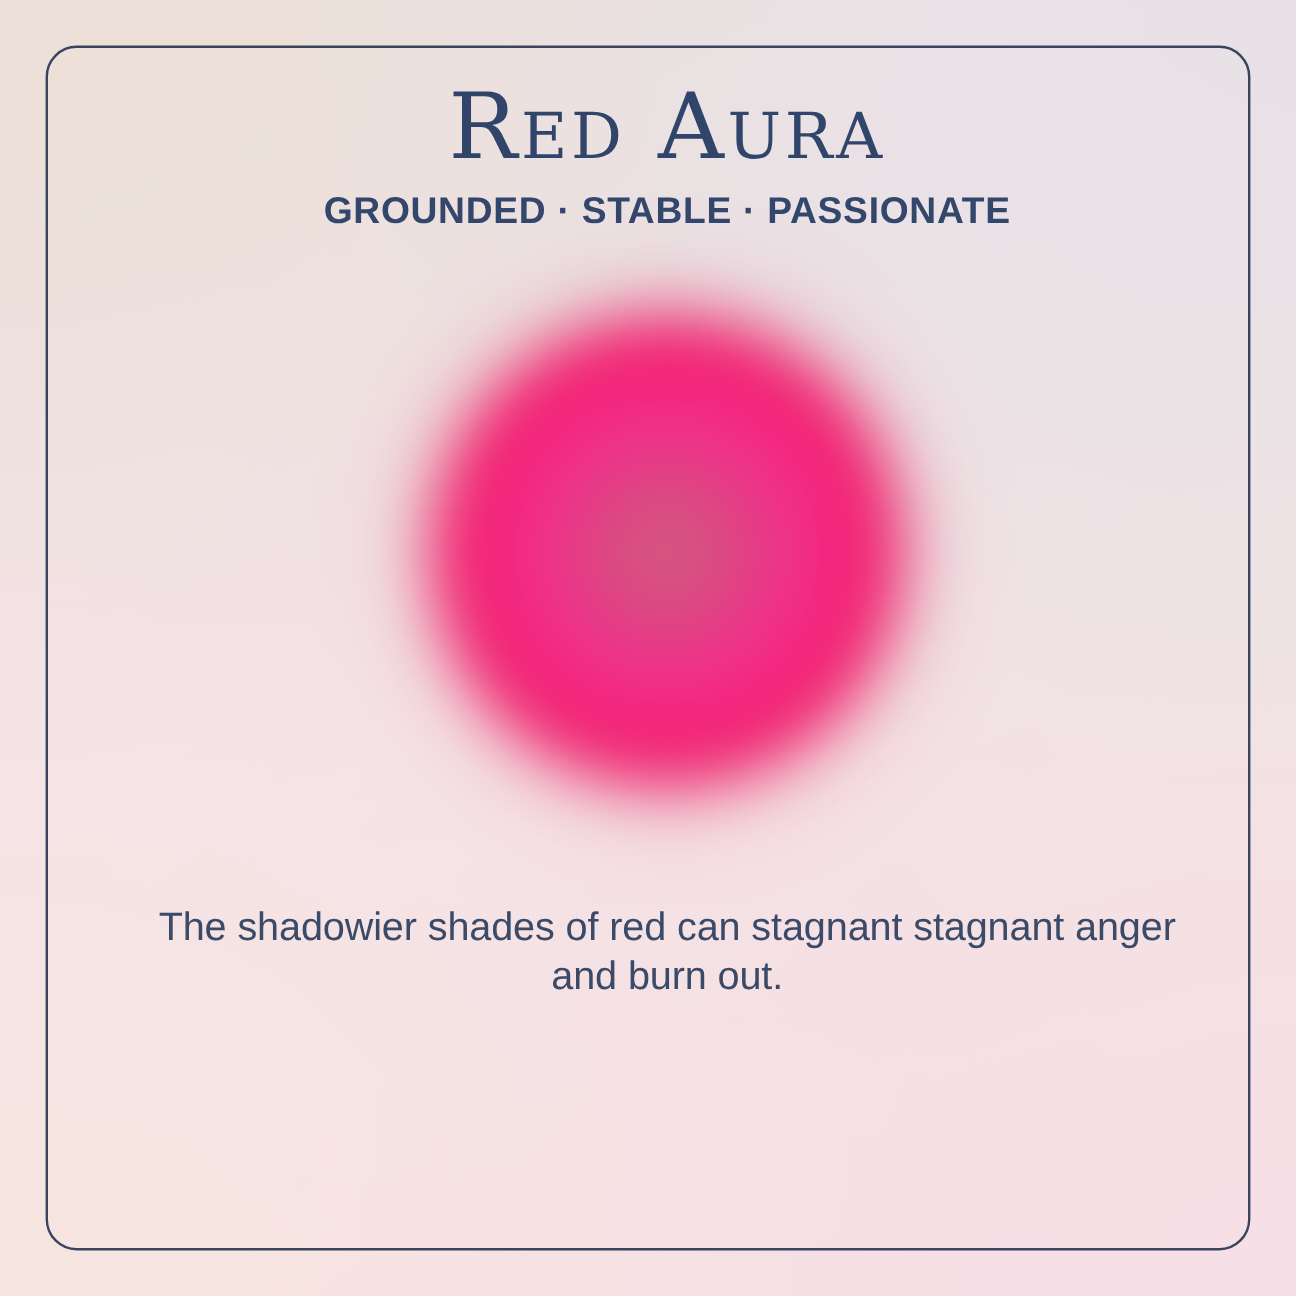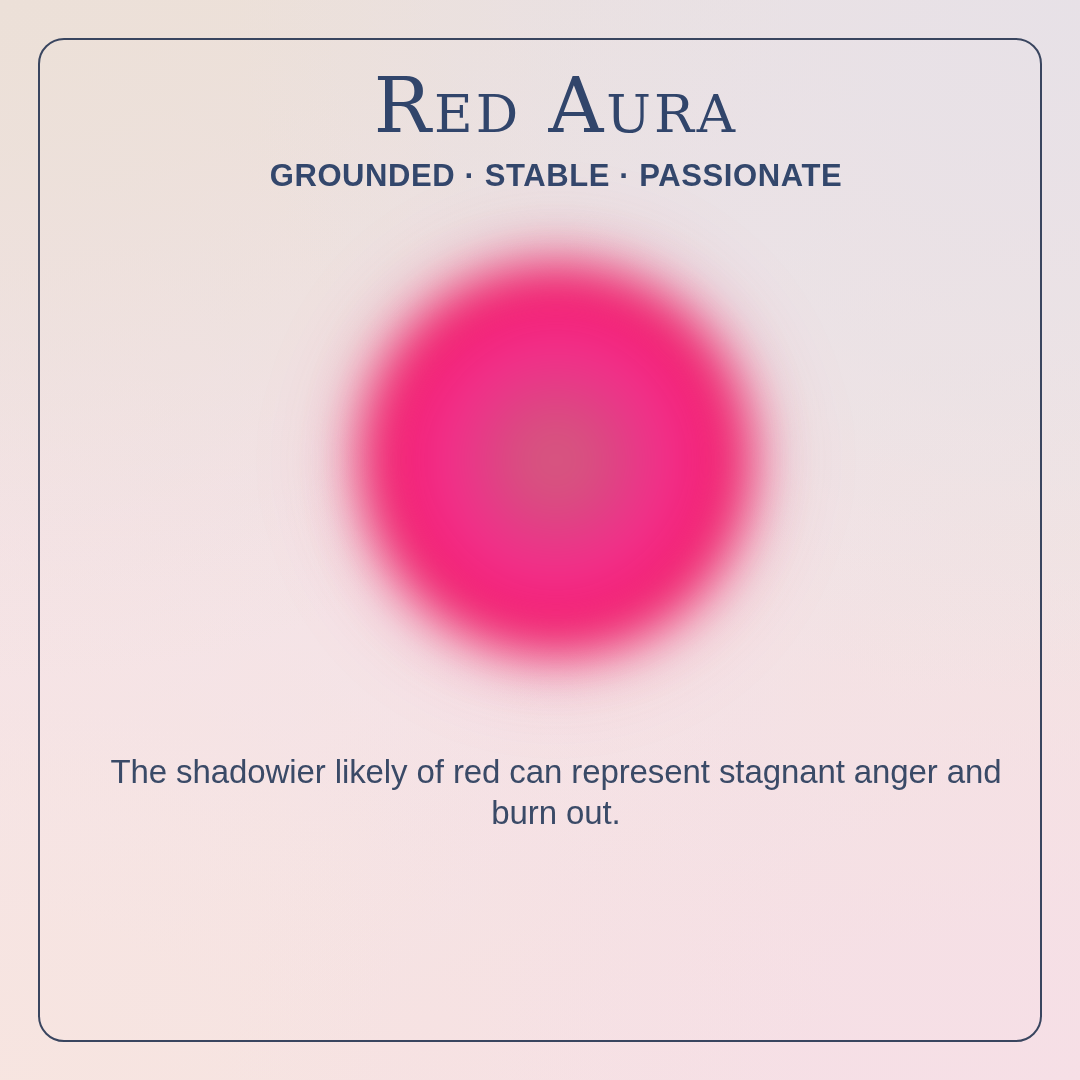--- a/index.html
+++ b/index.html
@@ -169,18 +169,18 @@
     <div id="title">Red Aura</div>
 
     <div id="subtitle">GROUNDED · STABLE · PASSIONATE</div>
 
     <div id="orb-wrap">
       <div id="orb-halo"></div>
       <div id="orb"></div>
     </div>
 
     <div id="body-copy">
-      <p class="para" id="para-2">The shadowier likely of red can represent stagnant anger and burn out.</p>
+      <p class="para" id="para-2">The shadowier shades of red can stagnant stagnant anger and burn out.</p>
     </div>
 
 
   </div>
 </div>
 
 </body></html>

